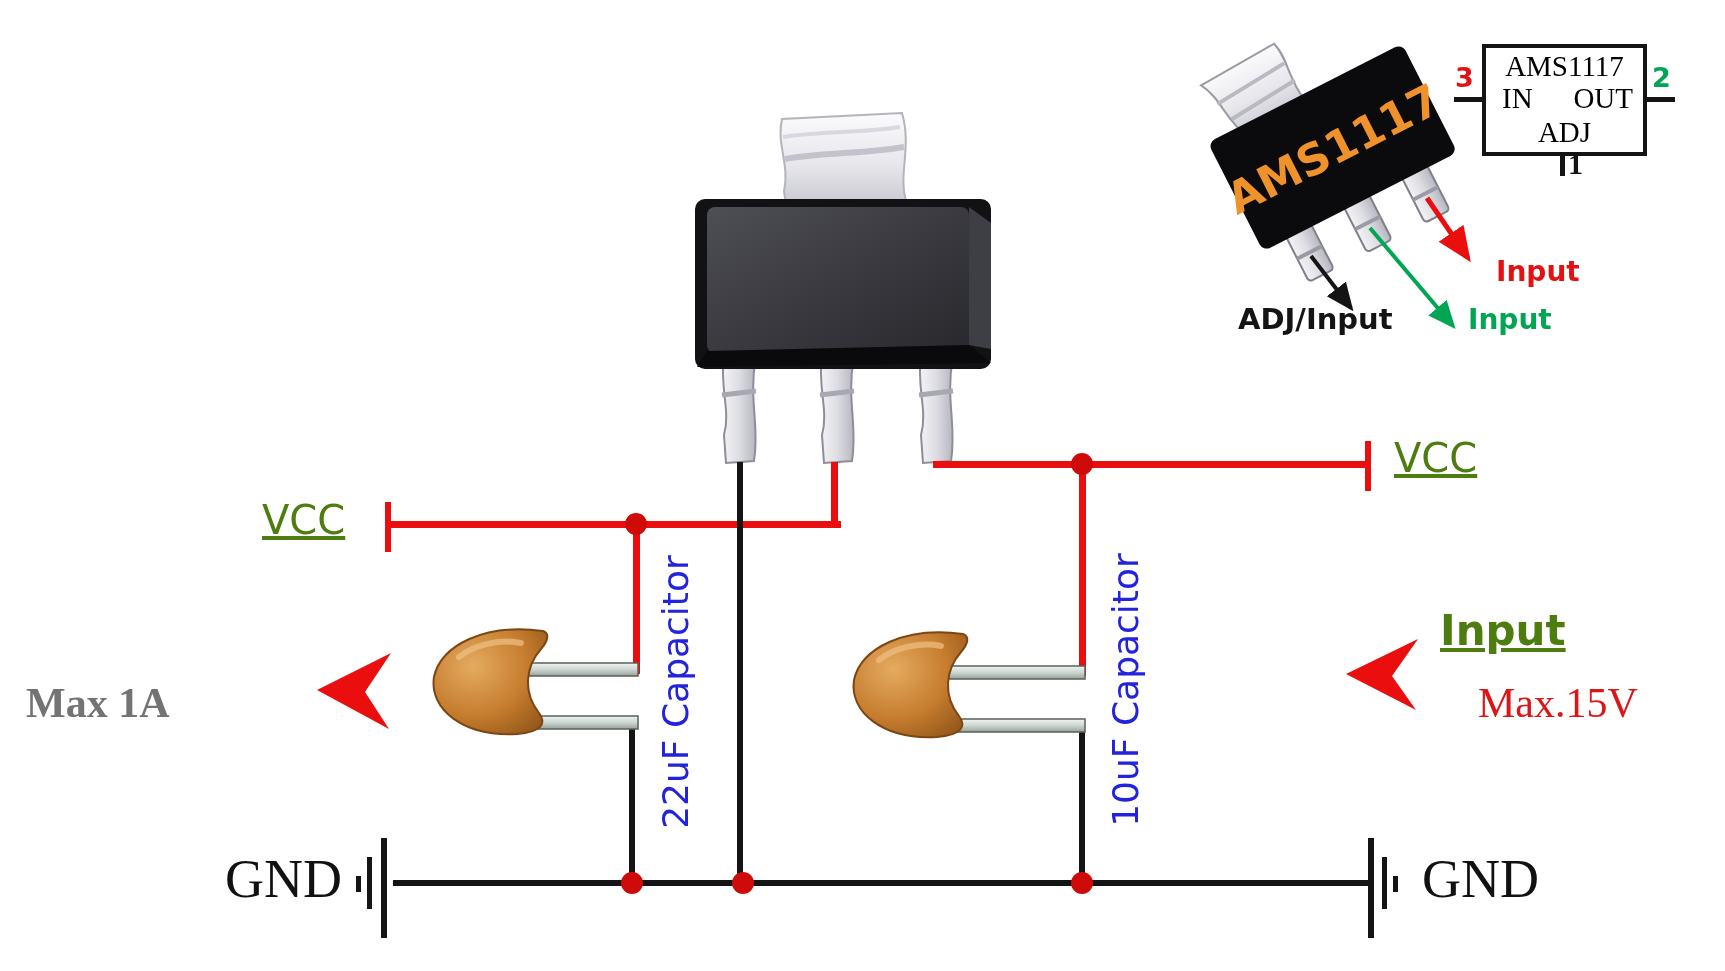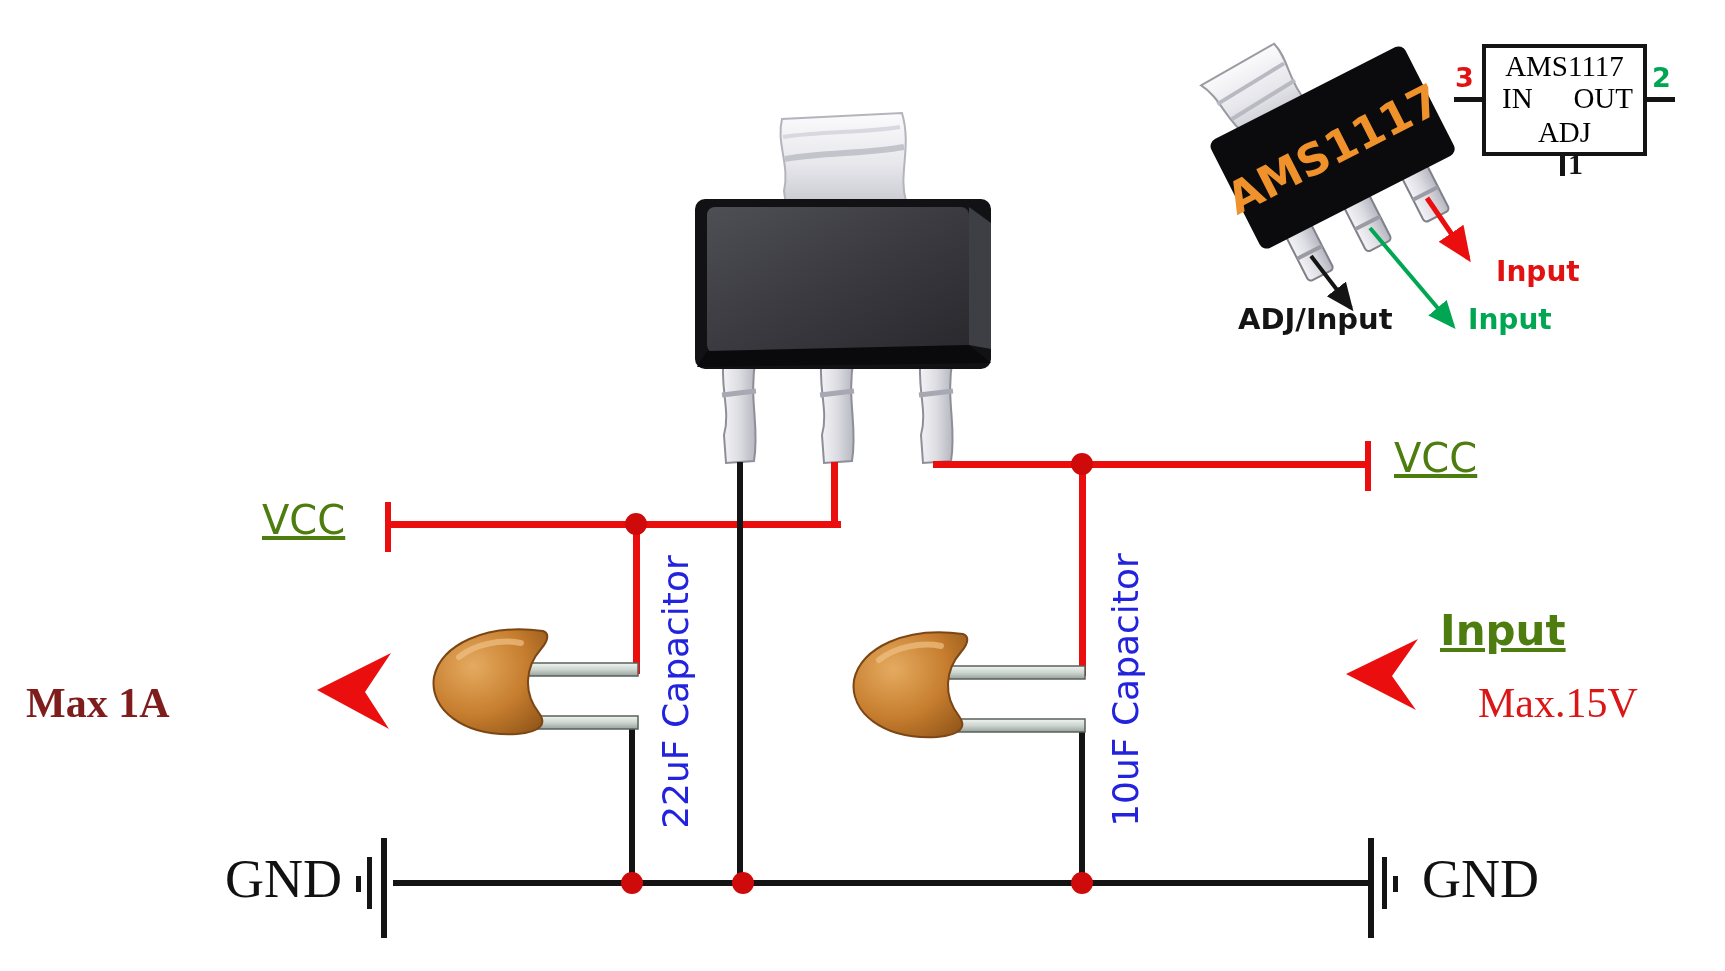--- a/index.html
+++ b/index.html
@@ -165,21 +165,21 @@
 
   <div class="lbl blue-v" style="left:676px;top:692px;">22uF Capacitor</div>
   <div class="lbl blue-v" style="left:1126px;top:690px;">10uF Capacitor</div>
 
   <div class="lbl red-sans" style="left:262px;top:500px;font-size:40px;">VCC</div>
   <div class="lbl red-sans" style="left:1394px;top:438px;font-size:40px;">VCC</div>
 
   <div class="lbl serif" style="left:225px;top:852px;font-size:54px;color:#111;">GND</div>
   <div class="lbl serif" style="left:1422px;top:852px;font-size:54px;color:#111;">GND</div>
 
-  <div class="lbl serif" style="left:26px;top:682px;font-size:42px;font-weight:bold;color:#7f1d1d;">Max 1A</div>
+  <div class="lbl serif" style="left:26px;top:682px;font-size:42px;font-weight:bold;color:#737373;">Max 1A</div>
   <svg style="left:315px;top:652px;" width="80" height="80" viewBox="0 0 80 80">
     <polygon points="2,38 76,1 50,40 74,77" fill="#ea0e0e"></polygon>
   </svg>
 
   <div class="lbl red-sans" style="left:1440px;top:610px;font-size:42px;font-weight:bold;">Input</div>
   <div class="lbl serif" style="left:1478px;top:682px;font-size:42px;color:#da1616;">Max.15V</div>
   <svg style="left:1344px;top:638px;" width="78" height="74" viewBox="0 0 78 74">
     <polygon points="2,36 74,1 48,38 72,72" fill="#ea0e0e"></polygon>
   </svg>
 

